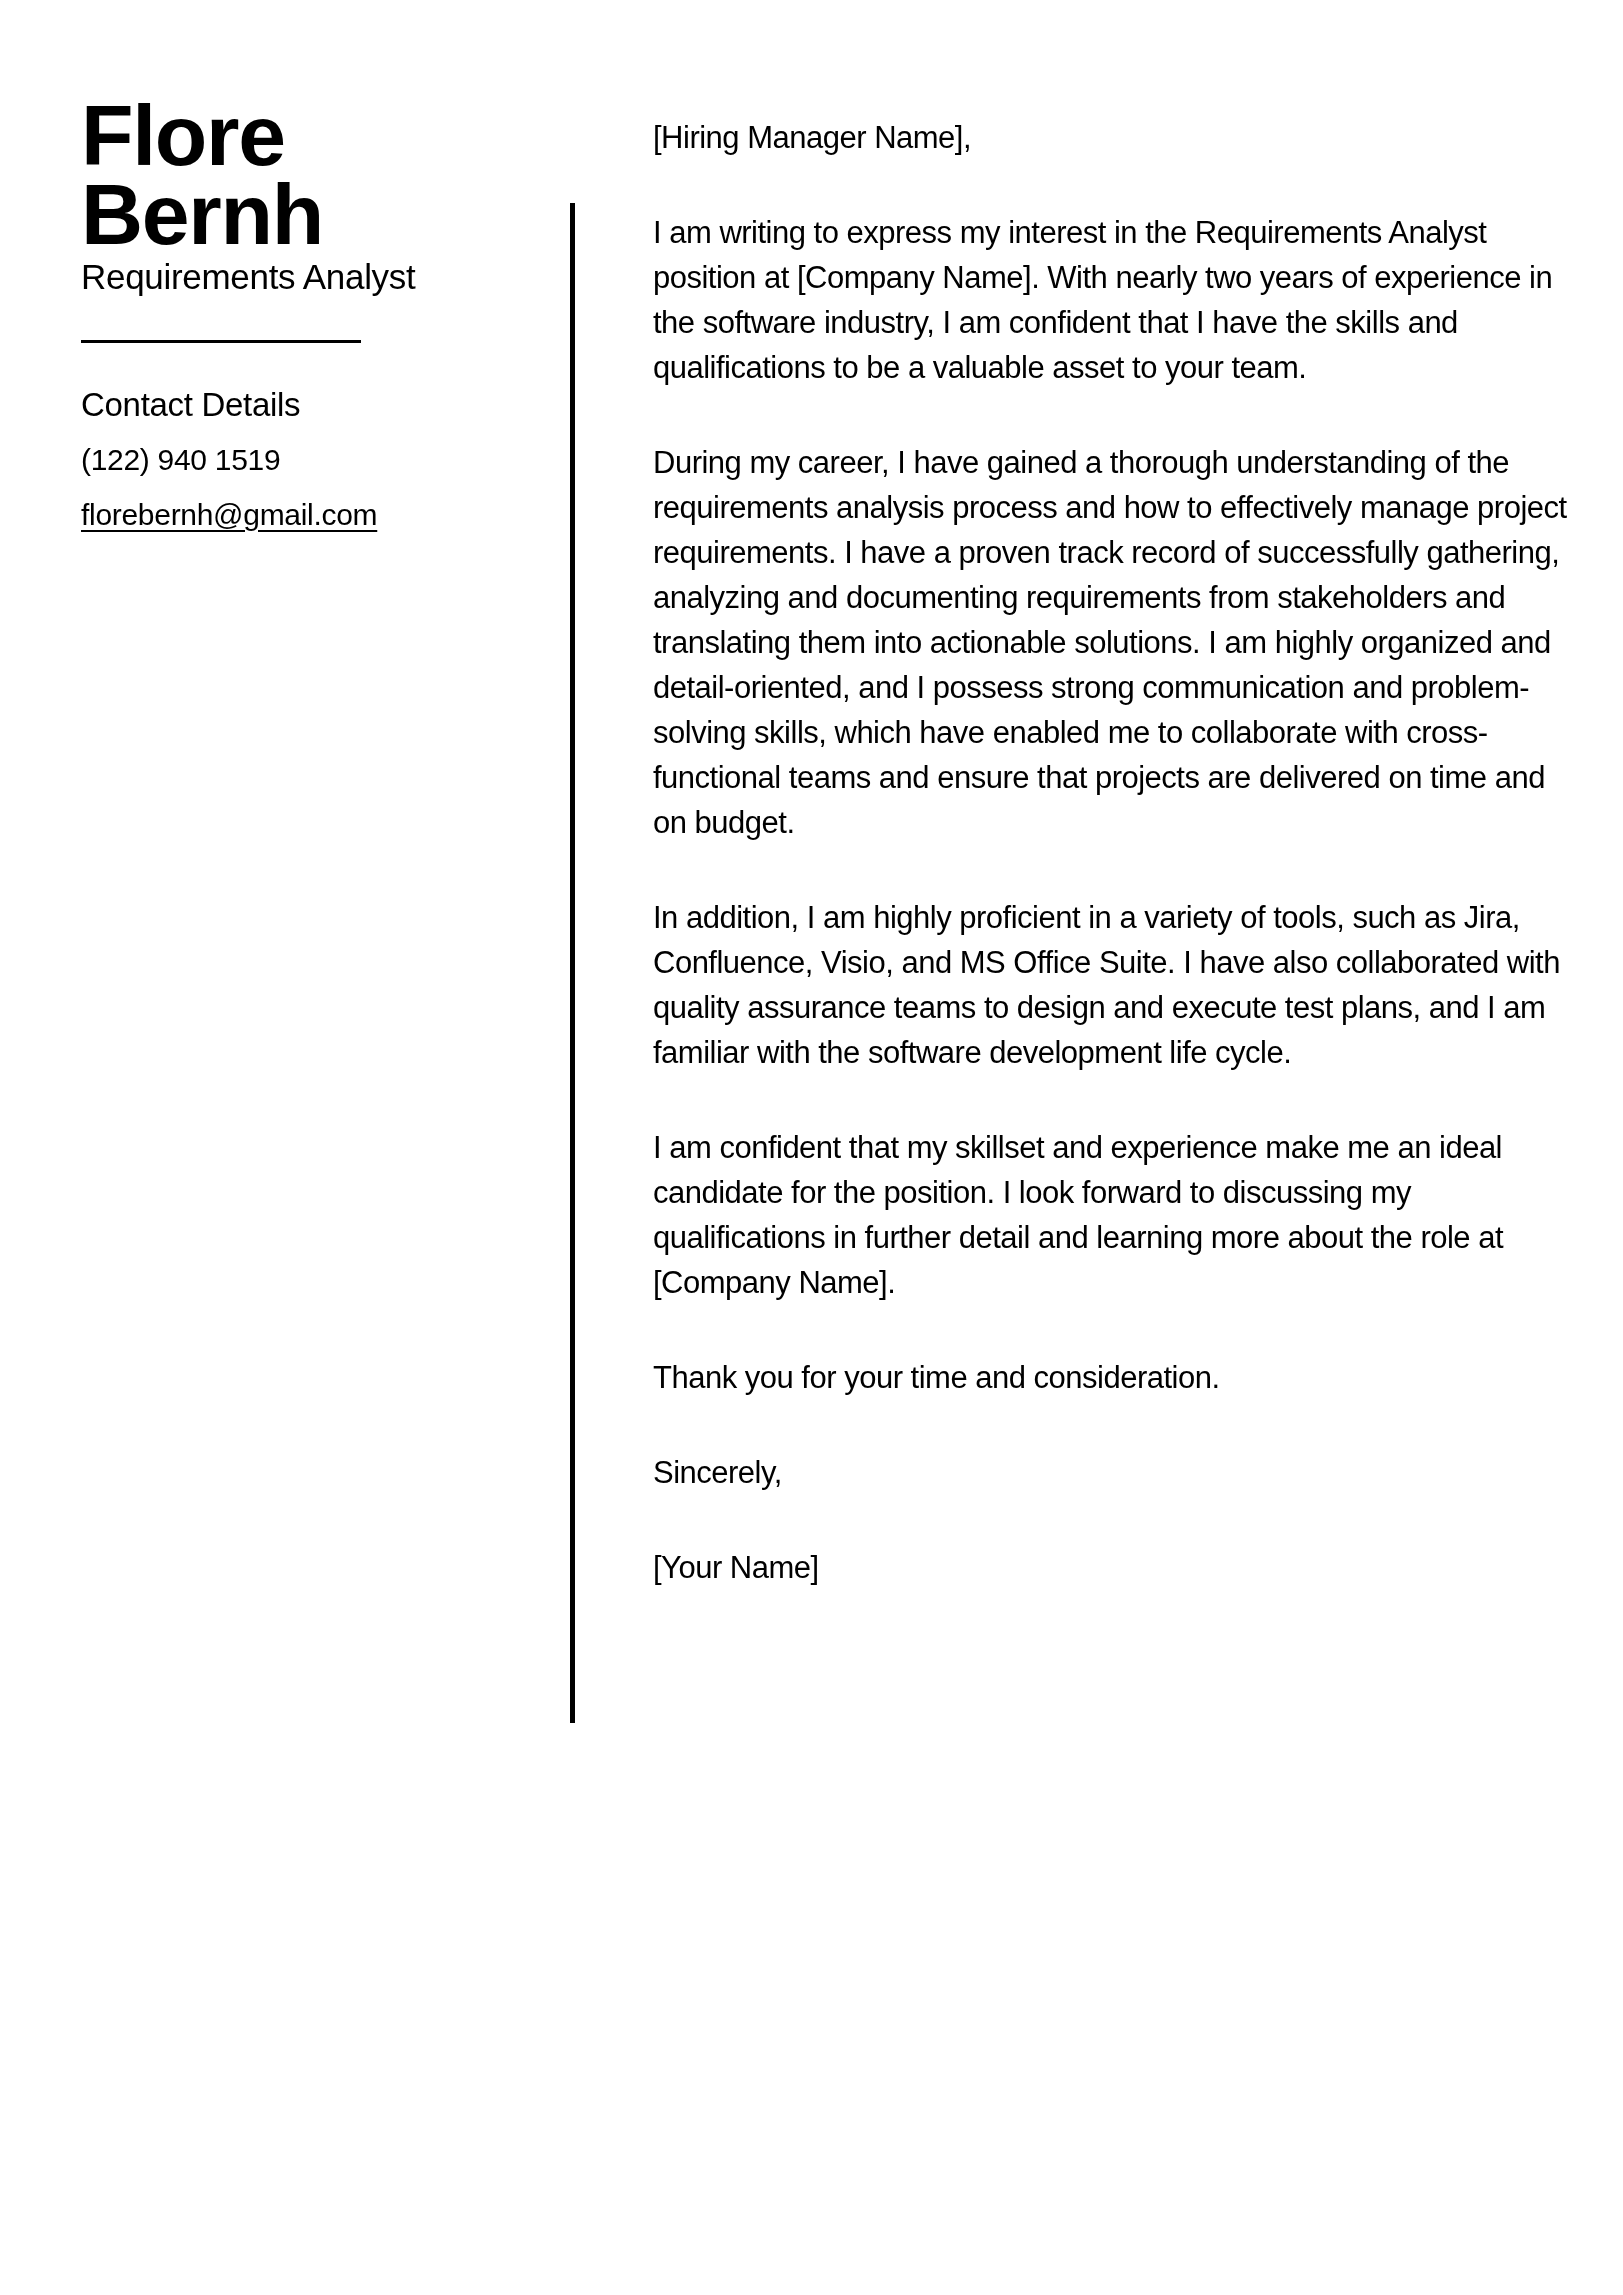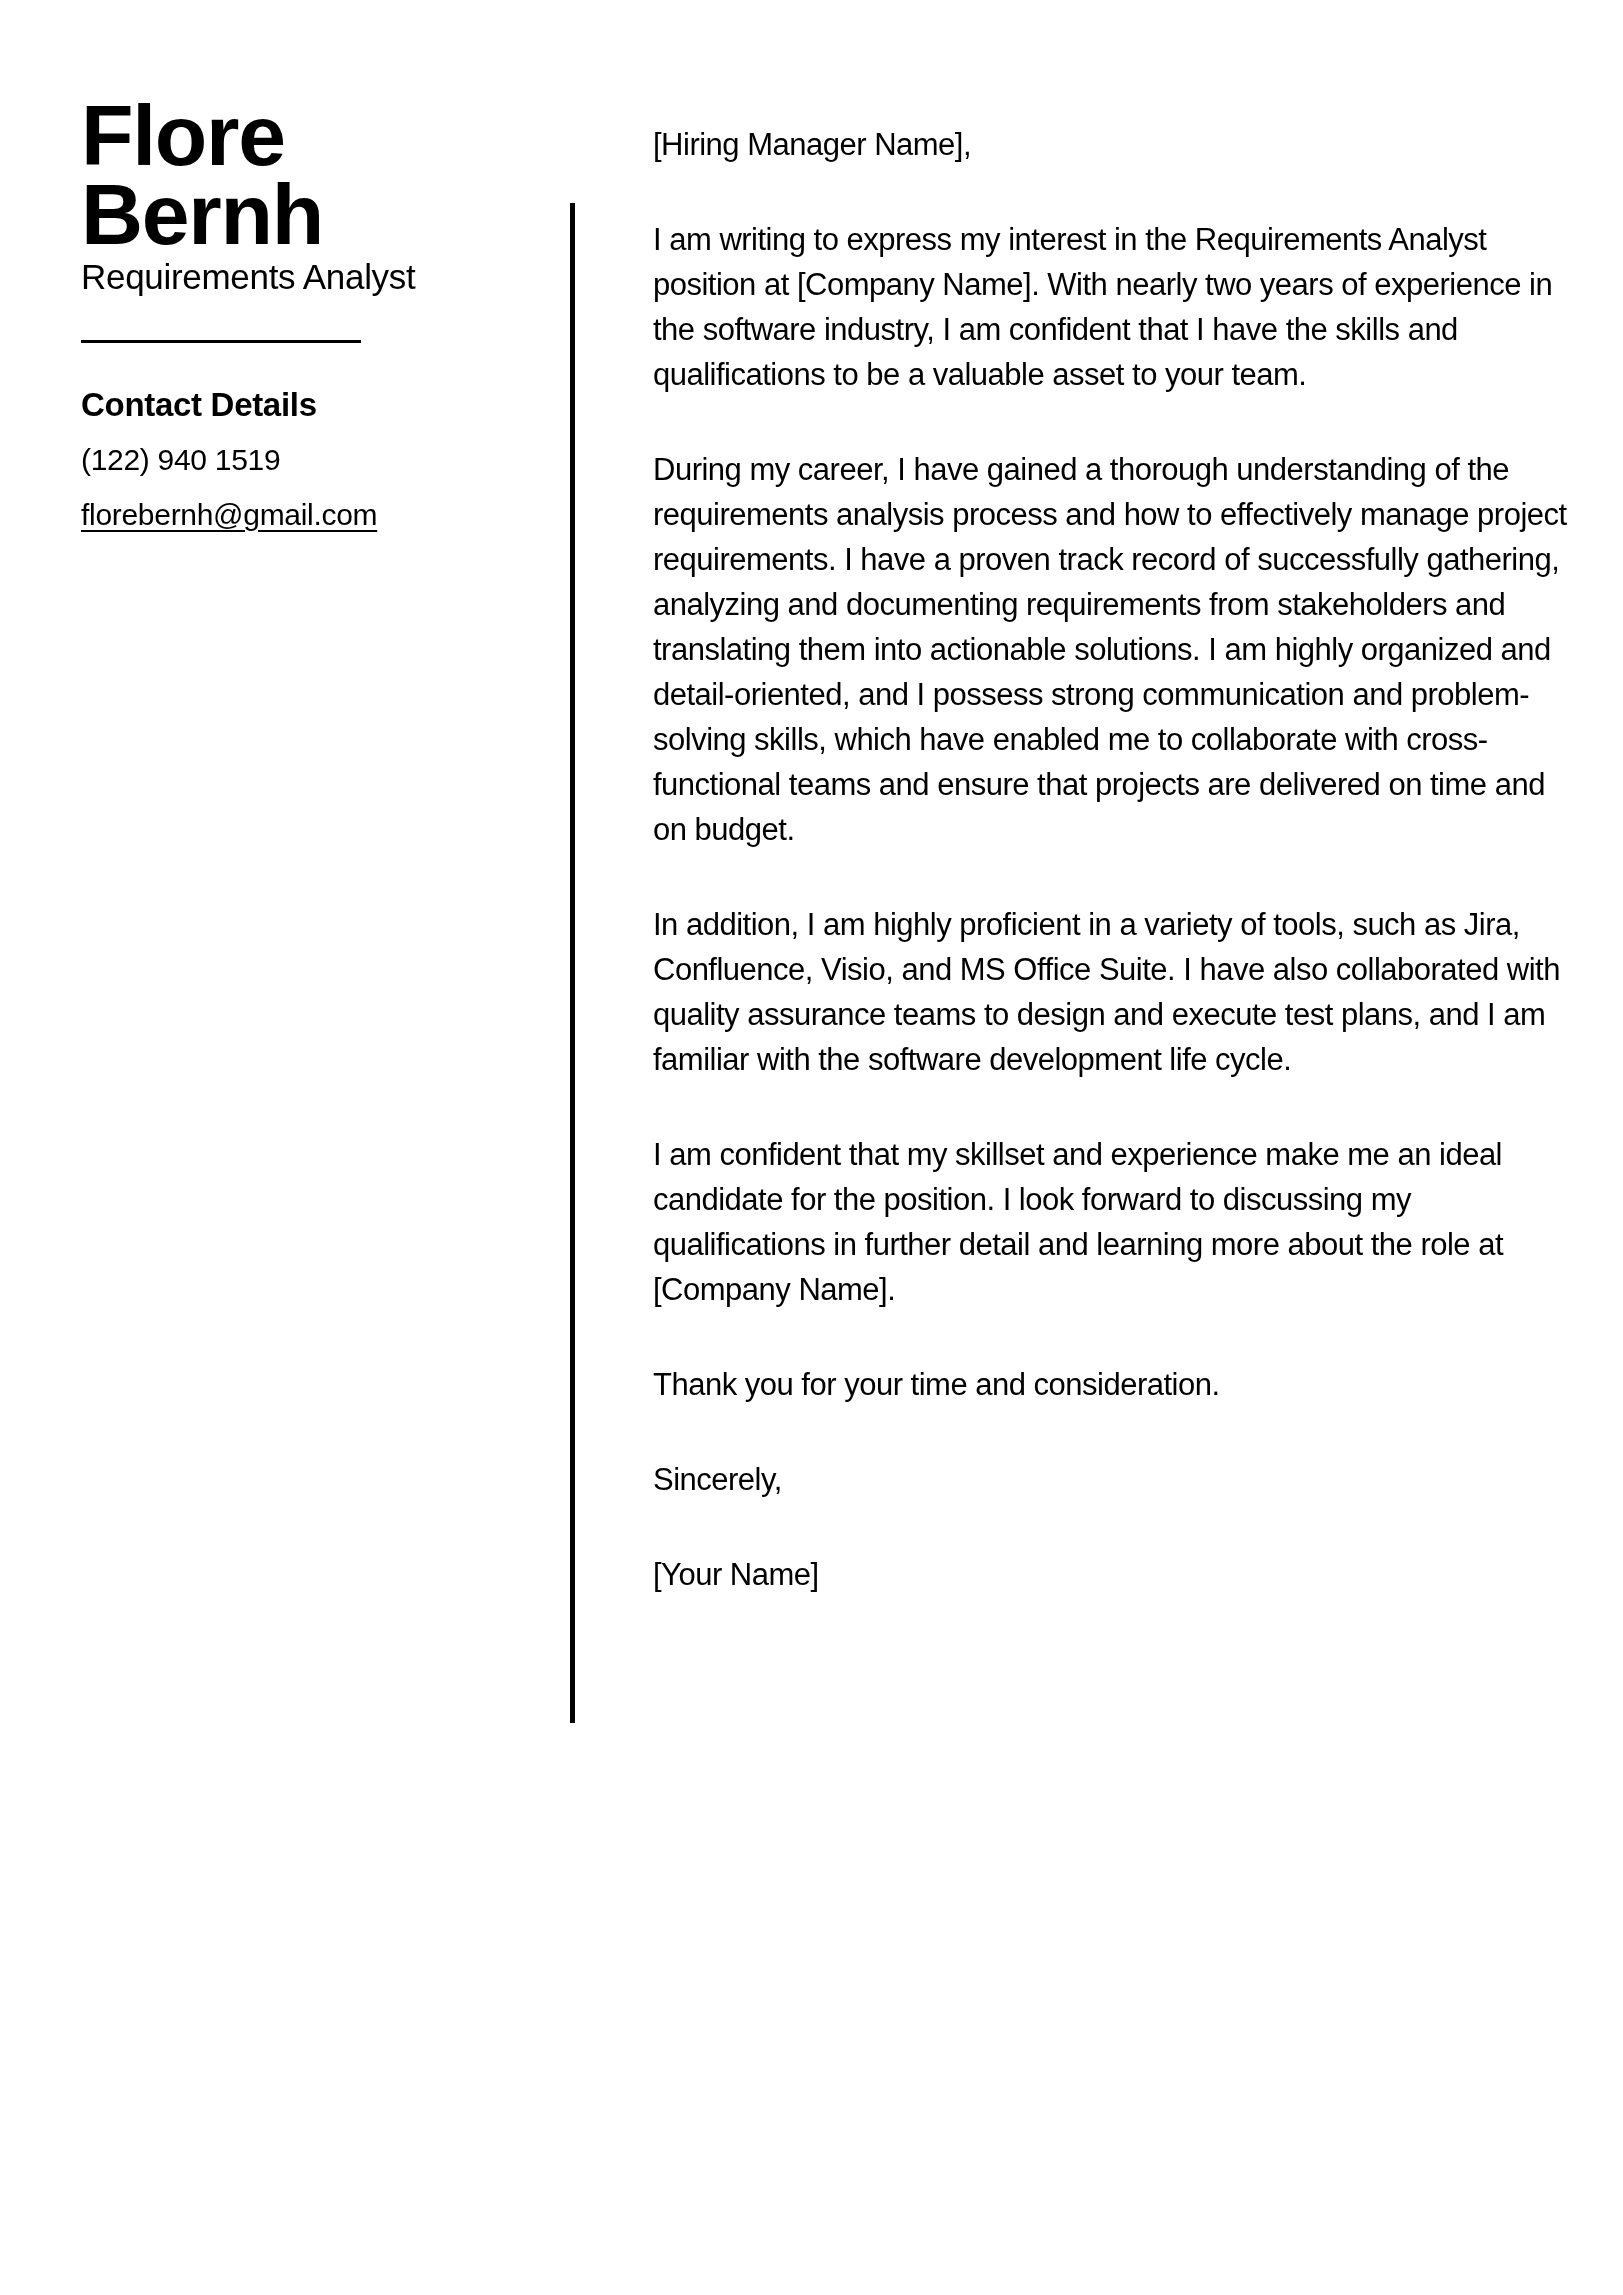--- a/index.html
+++ b/index.html
@@ -40,21 +40,21 @@
   }
   .rule {
     border: none;
     border-top: 3.3px solid #000000;
     width: 280px;
     margin: 41px 0 0 0;
   }
   .contact-heading {
     font-size: 33px;
     line-height: 39px;
-    font-weight: 700;
+    font-weight: 400;
     margin-top: 42px;
     letter-spacing: -0.3px;
   }
   .contact-item {
     font-size: 30px;
     line-height: 36px;
     margin-top: 18.3px;
     letter-spacing: -0.3px;
   }
   .contact-item.first { margin-top: 26px; }
@@ -72,21 +72,21 @@
     top: 203px;
     width: 4.6px;
     height: 1520px;
     background: #000000;
   }
 
   
   .letter {
     position: absolute;
     left: 653px;
-    top: 122px;
+    top: 115px;
     width: 917px;
     font-size: 31px;
     line-height: 45px;
     letter-spacing: -0.5px;
     color: #000000;
   }
   .letter p { margin: 0 0 50px 0; }
   .letter p:last-child { margin-bottom: 0; }
 </style>
 </head>

